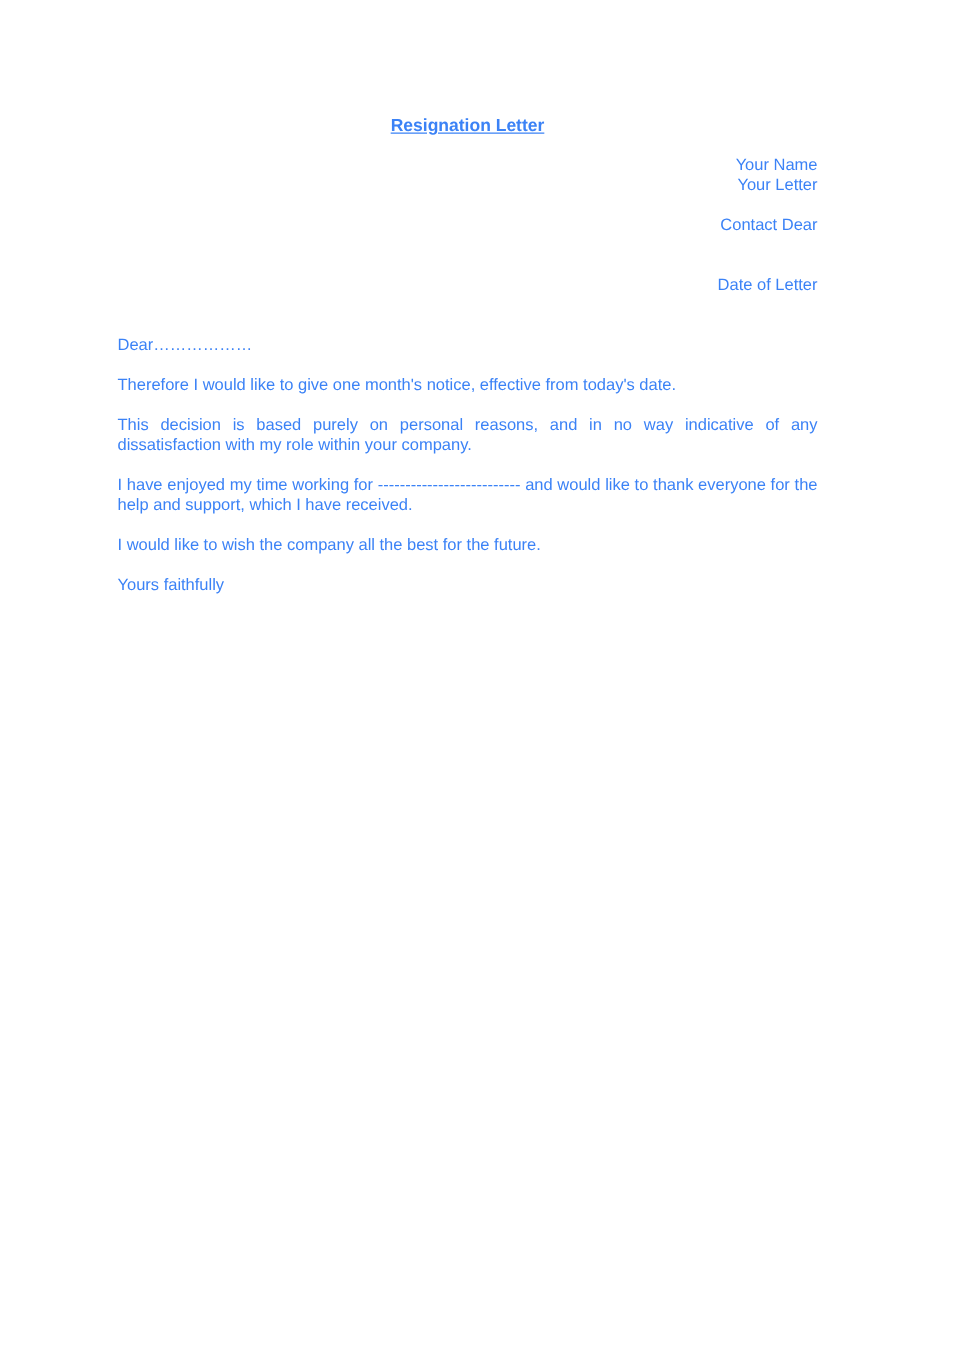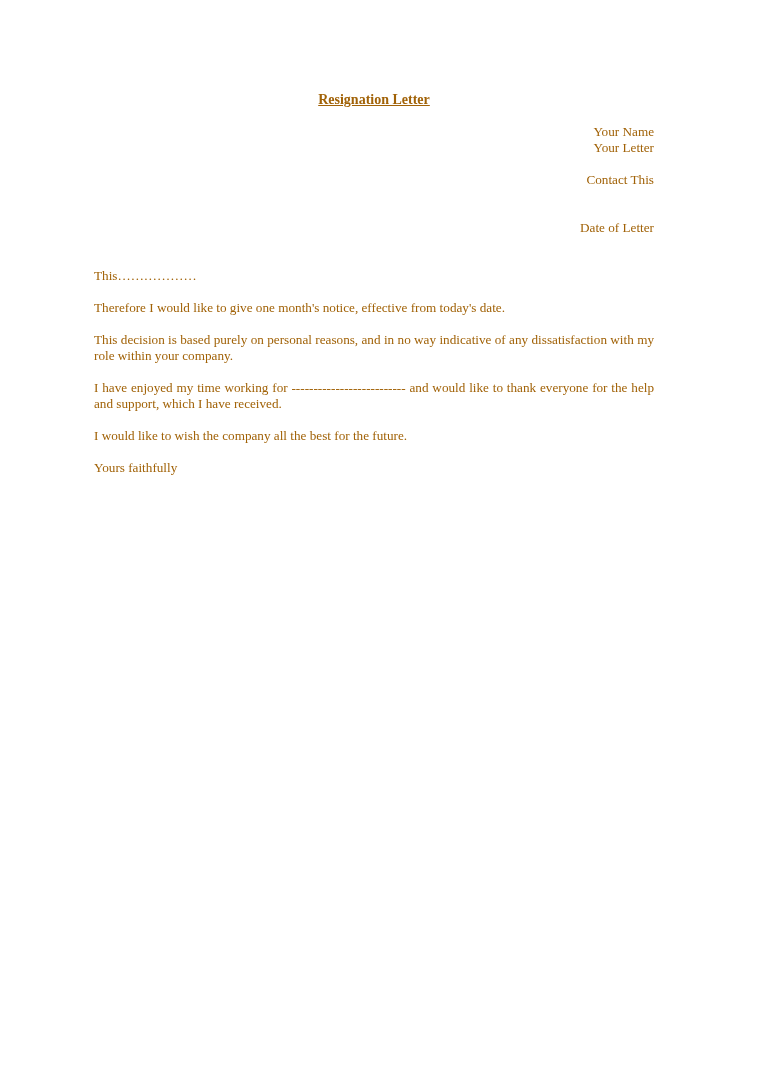--- a/index.html
+++ b/index.html
@@ -6,22 +6,22 @@
     margin: 0;
     padding: 0;
     background: #ffffff;
   }
   .page {
     position: relative;
     width: 768px;
     height: 1087px;
     background: #ffffff;
     overflow: hidden;
-    font-family: Liberation Serif, serif;
-    color: #a16207;
+    font-family: Liberation Sans, sans-serif;
+    color: #3b82f6;
   }
   .letter {
     position: absolute;
     left: 94px;
     top: 92px;
     width: 560px;
     font-size: 13.2px;
     line-height: 16px;
   }
   .title {
@@ -66,26 +66,26 @@
   <div class="letter">
 
     <h1 class="title">Resignation Letter</h1>
 
     <div class="sender-block">
       <span class="line">Your Name</span>
       <span class="line">Your Letter</span>
     </div>
 
     <div class="recipient-block">
-      <span class="line">Contact This</span>
+      <span class="line">Contact Dear</span>
     </div>
 
     <div class="date-line">Date of Letter</div>
 
-    <div class="salutation">This………………</div>
+    <div class="salutation">Dear………………</div>
 
 
     <p class="para">Therefore I would like to give one month's notice, effective from today's date.</p>
 
     <p class="para">This decision is based purely on personal reasons, and in no way indicative of any dissatisfaction with my role within your company.</p>
 
     <p class="para">I have enjoyed my time working for -------------------------- and would like to thank everyone for the help and support, which I have received.</p>
 
     <p class="para">I would like to wish the company all the best for the future.</p>
 

